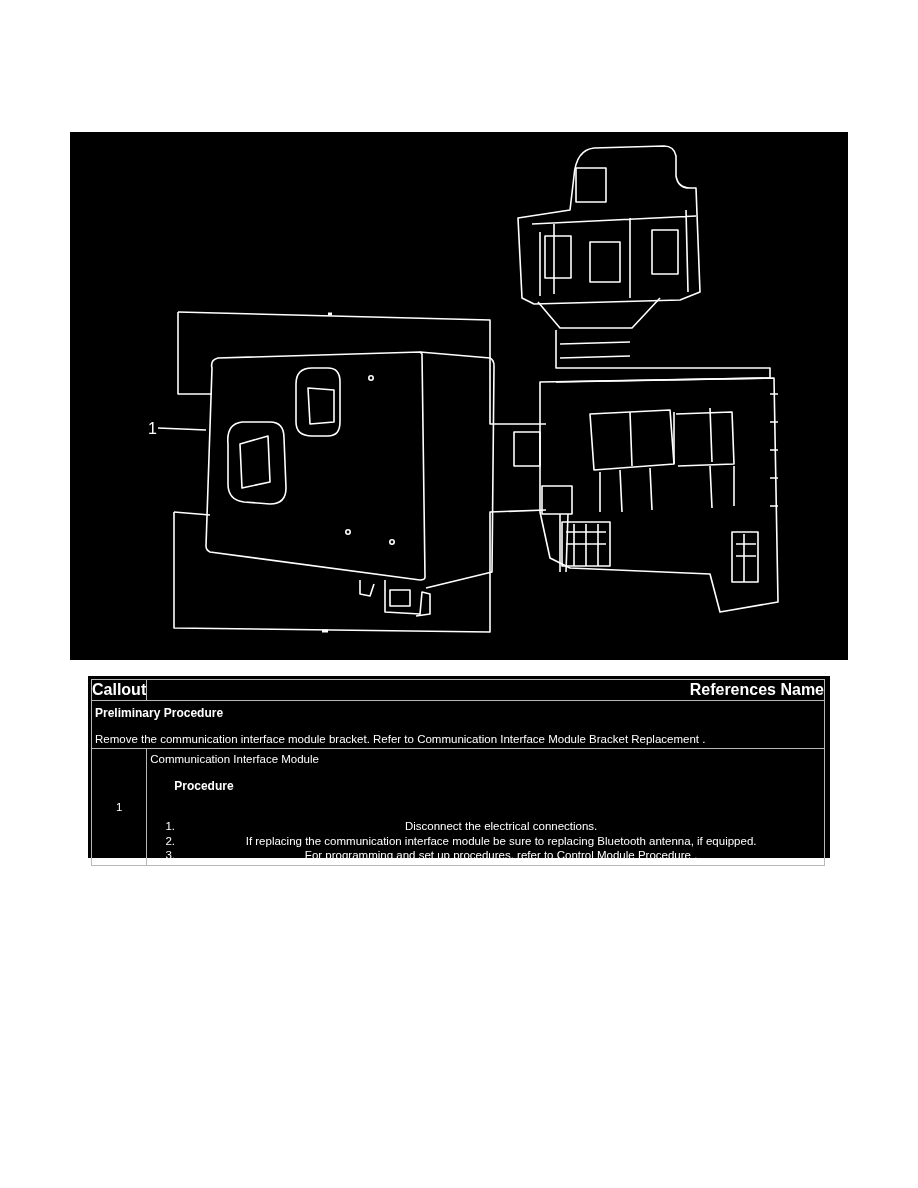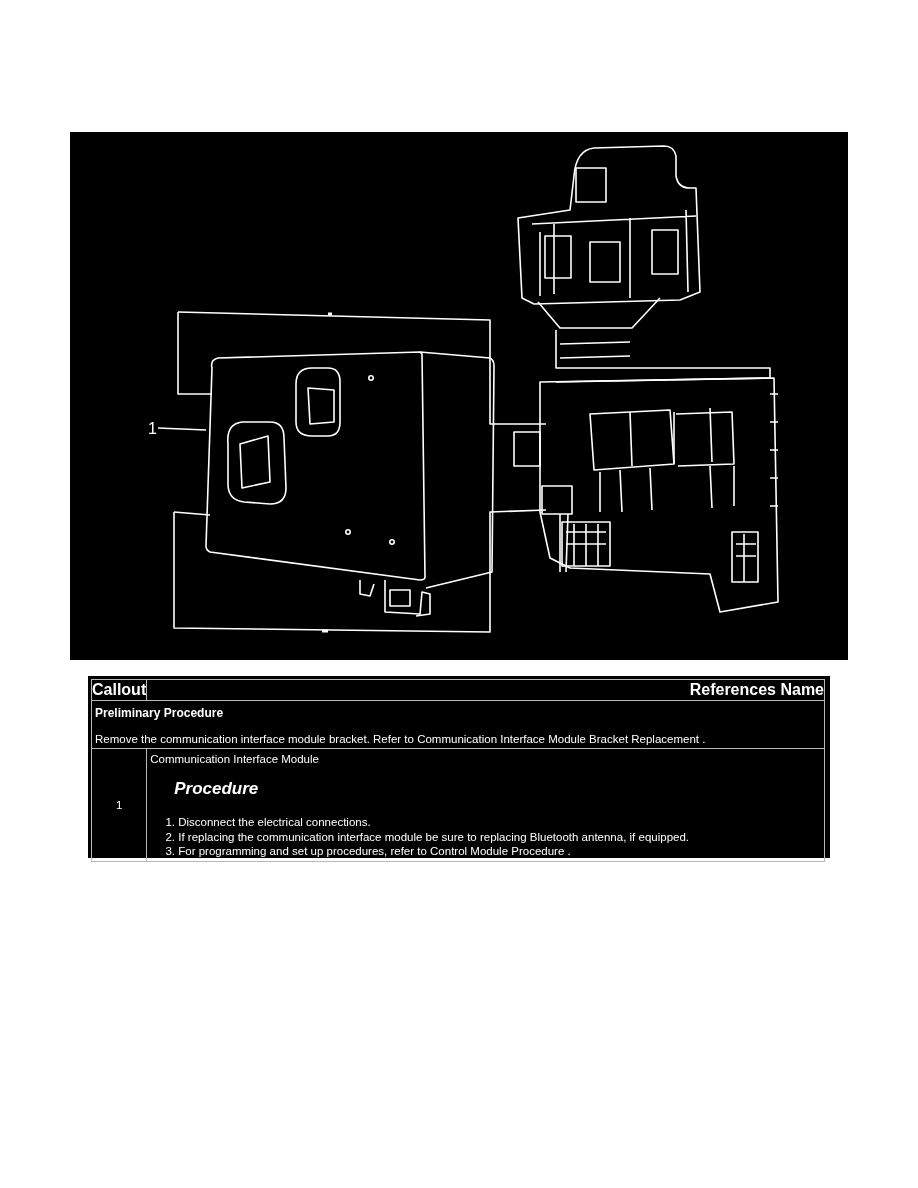--- a/index.html
+++ b/index.html
@@ -14,22 +14,22 @@
             color: #fff; font-size: 11.5px; }
     td, th { border: 1px solid #b8b8b8; padding: 0; vertical-align: top; }
     th { font-weight: bold; height: 20px; vertical-align: middle; text-align: right; font-size: 16px; margin-top: 41px; }
     th.callout { width: 54px; }
     .prelim { height: 47px; padding-left: 3px; }
     .prelim .title { font-weight: bold; font-size: 12px; margin-top: 5px; }
     .prelim .text { margin-top: 13px; }
     .num { text-align: center; vertical-align: middle; }
     .comp { padding-left: 3px; height: 103px; }
     .comp .name { margin-top: 4px; }
-    .comp .proc { font-weight: bold; font-size: 17px; margin: 14px 0 0 24px; font-style: italic; }
-    .comp ol { margin: 16px 0 2px 0; padding-left: 28px; }
+    .comp .proc { font-weight: bold; font-size: 12px; margin: 14px 0 0 24px; }
+    .comp ol { margin: 26px 0 2px 0; padding-left: 28px; text-align: center; }
     .comp li { line-height: 14.5px; }
   </style>
 </head>
 <body>
 
 <div class="figure">
   <svg viewBox="0 0 778 528" xmlns="http://www.w3.org/2000/svg" fill="none" stroke="#fff" stroke-width="1.6" stroke-linejoin="round">
 
     <polyline points="108,180 420,188 420,292 476,292"></polyline>
     <polyline points="108,180 108,262 142,262"></polyline>

